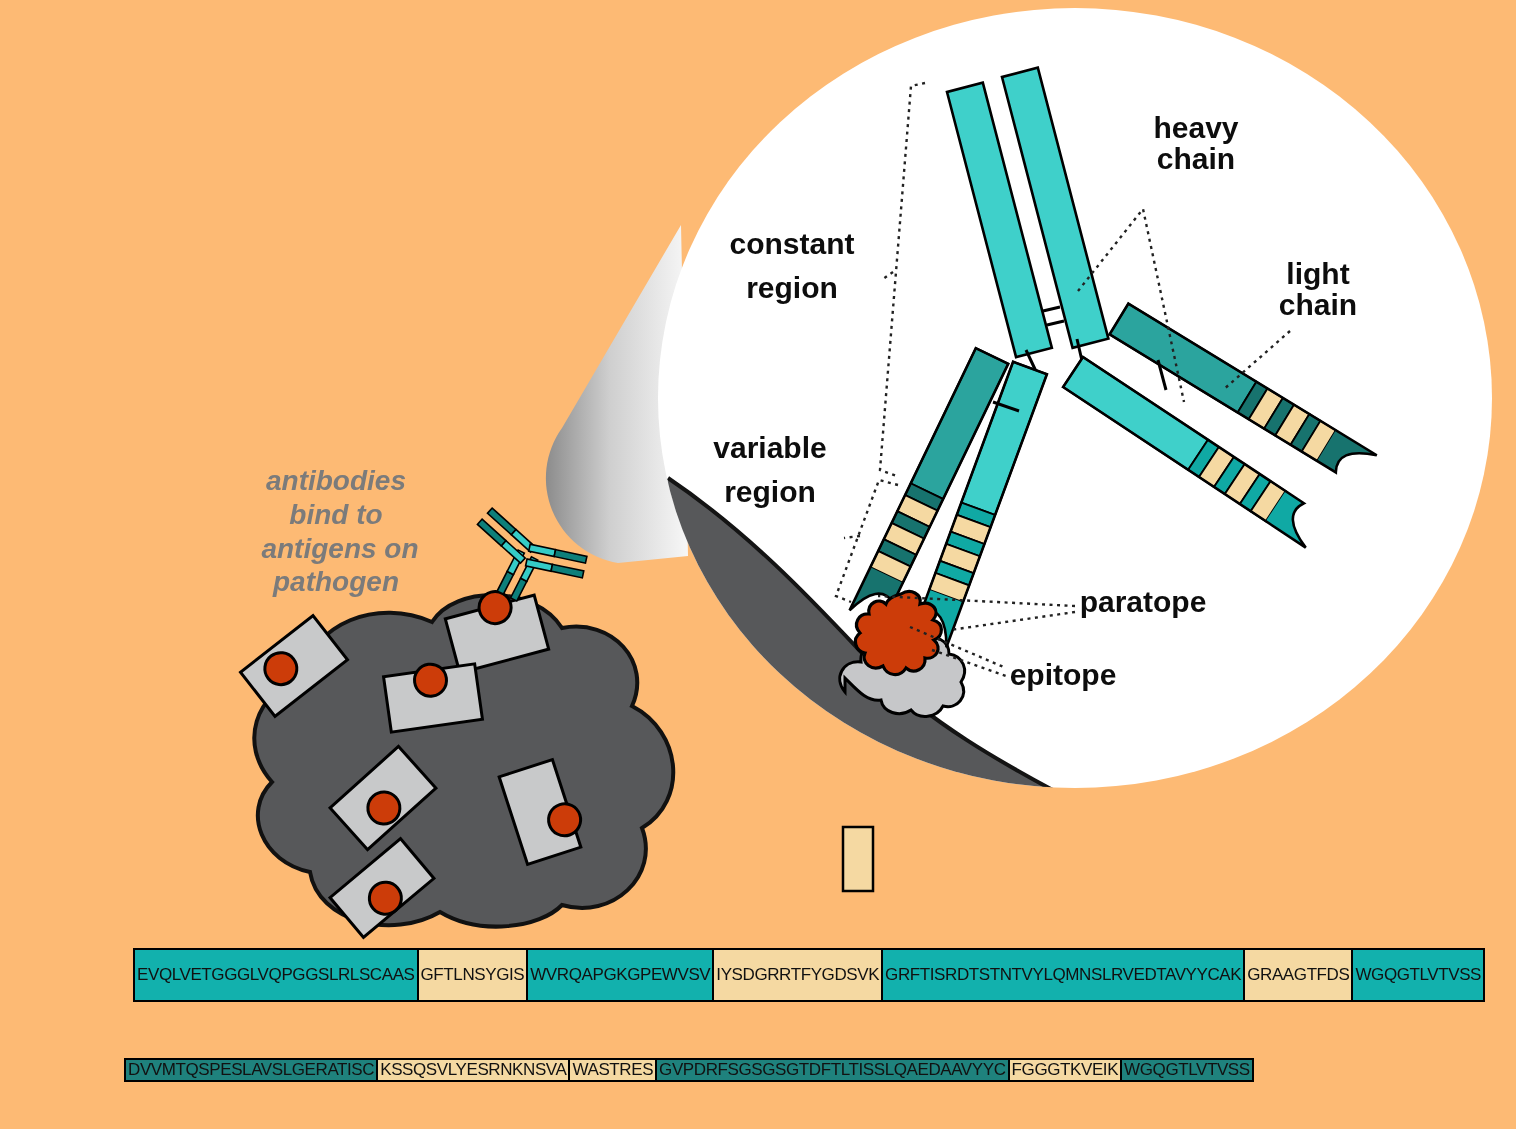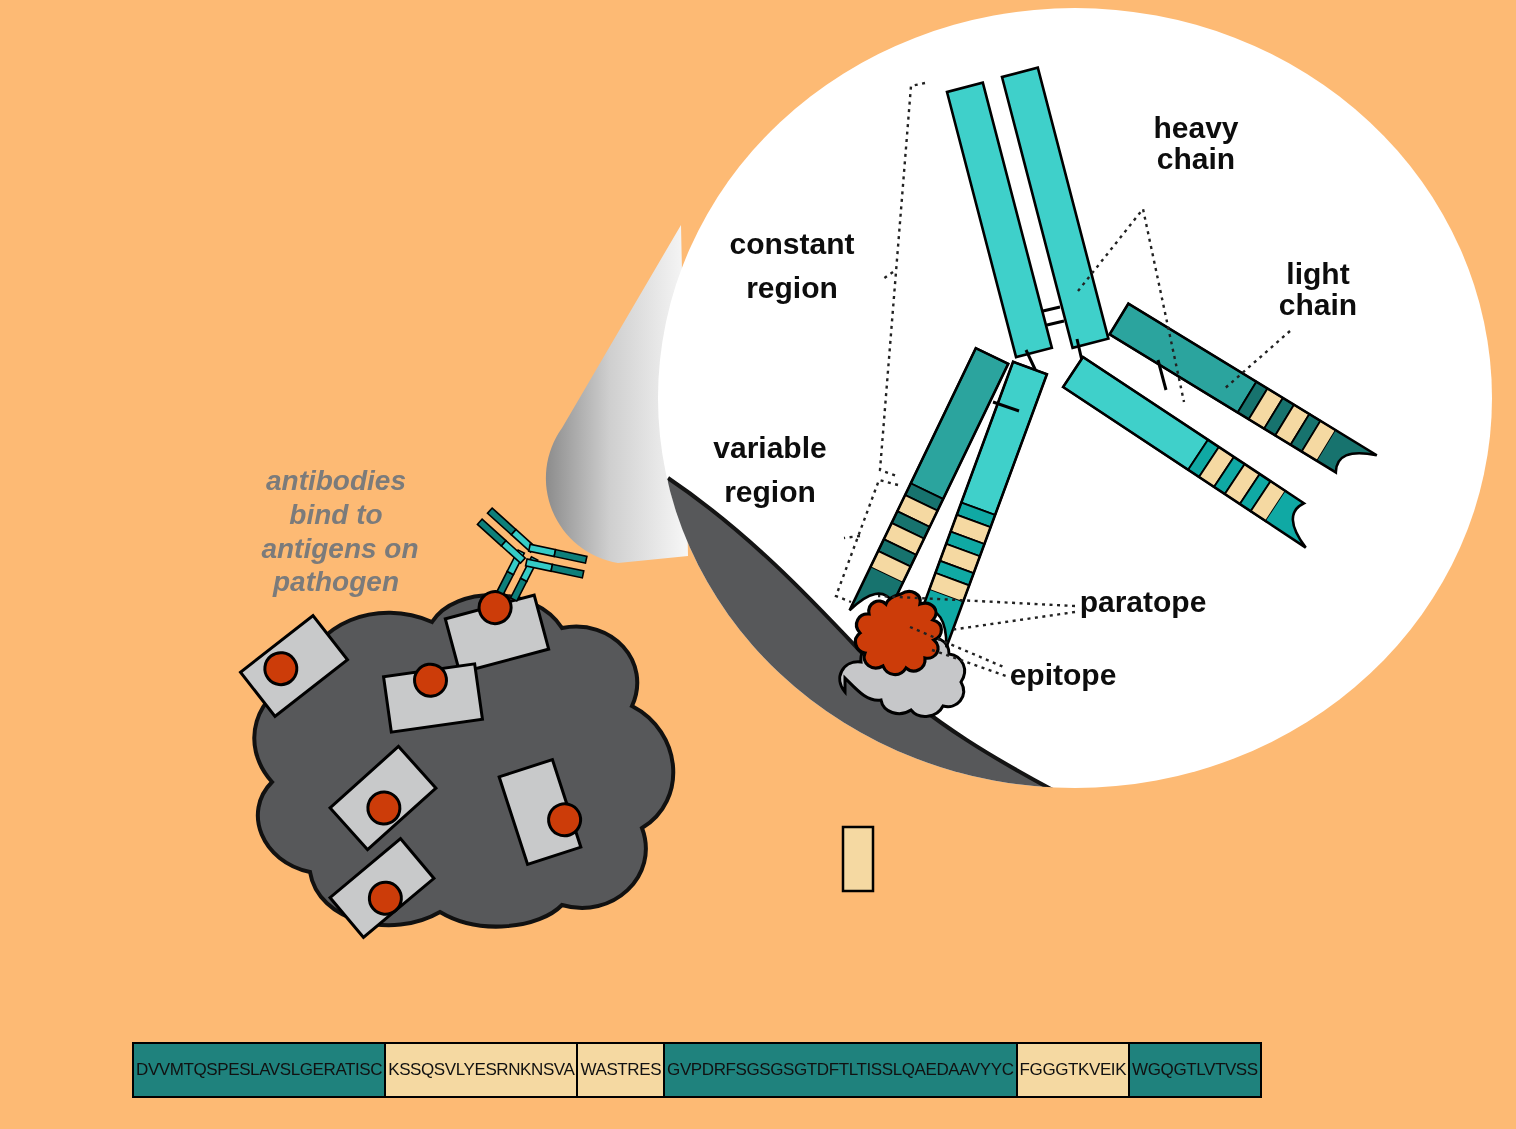--- a/index.html
+++ b/index.html
@@ -11,21 +11,21 @@
                 font-size:28px;fill:#7b7b7b;}
   .dotted{fill:none;stroke:#222;stroke-width:2.4;stroke-dasharray:3 4.5;}
   .bond{stroke:#000;stroke-width:3;fill:none;}
   .armbar-dark{--c:#2ba49e;--d:#17736e;--m:#f5d9a2;}
   .armbar-bright{--c:#3fd0ca;--d:#10a9a4;--m:#f5d9a2;}
   .seqbar{position:absolute;display:flex;align-items:stretch;}
   .seqbar .seg{display:flex;align-items:center;white-space:nowrap;padding:0 2px;
     border:2px solid #000;color:#111;font-size:17px;letter-spacing:-0.4px;}
   .seqbar .seg + .seg{margin-left:-2px;}
   .bar-h{left:133px;top:948px;height:54px;}
-  .bar-l{left:132px;top:1042px;height:56px;}
+  .bar-l{left:124px;top:1042px;height:56px;align-items:center;}
   .bar-h .fr{background:#12b1ad;}
   .bar-l .fr{background:#1f827d;}
   .seqbar .cdr{background:#f5d9a2;}
 </style>
 </head>
 <body>
 
 <div class="stage">
 
 <svg class="scene" width="1516" height="1129" viewBox="0 0 1516 1129">
@@ -168,20 +168,29 @@
   <g>
     <text class="caption-line" x="336" y="490" text-anchor="middle">antibodies</text>
     <text class="caption-line" x="336" y="524" text-anchor="middle">bind to</text>
     <text class="caption-line" x="340" y="558" text-anchor="middle">antigens on</text>
     <text class="caption-line" x="336" y="591" text-anchor="middle">pathogen</text>
   </g>
 
   <rect x="843" y="827" width="30" height="64" fill="#f5d9a2" stroke="#000" stroke-width="2.5"></rect>
 </svg>
 
+<div class="seqbar bar-h">
+  <span class="seg fr">EVQLVETGGGLVQPGGSLRLSCAAS</span>
+  <span class="seg cdr">GFTLNSYGIS</span>
+  <span class="seg fr">WVRQAPGKGPEWVSV</span>
+  <span class="seg cdr">IYSDGRRTFYGDSVK</span>
+  <span class="seg fr">GRFTISRDTSTNTVYLQMNSLRVEDTAVYYCAK</span>
+  <span class="seg cdr">GRAAGTFDS</span>
+  <span class="seg fr">WGQGTLVTVSS</span>
+</div>
 
 <div class="seqbar bar-l">
   <span class="seg fr">DVVMTQSPESLAVSLGERATISC</span>
   <span class="seg cdr">KSSQSVLYESRNKNSVA</span>
   <span class="seg cdr">WASTRES</span>
   <span class="seg fr">GVPDRFSGSGSGTDFTLTISSLQAEDAAVYYC</span>
   <span class="seg cdr">FGGGTKVEIK</span>
   <span class="seg fr">WGQGTLVTVSS</span>
 </div>
 

